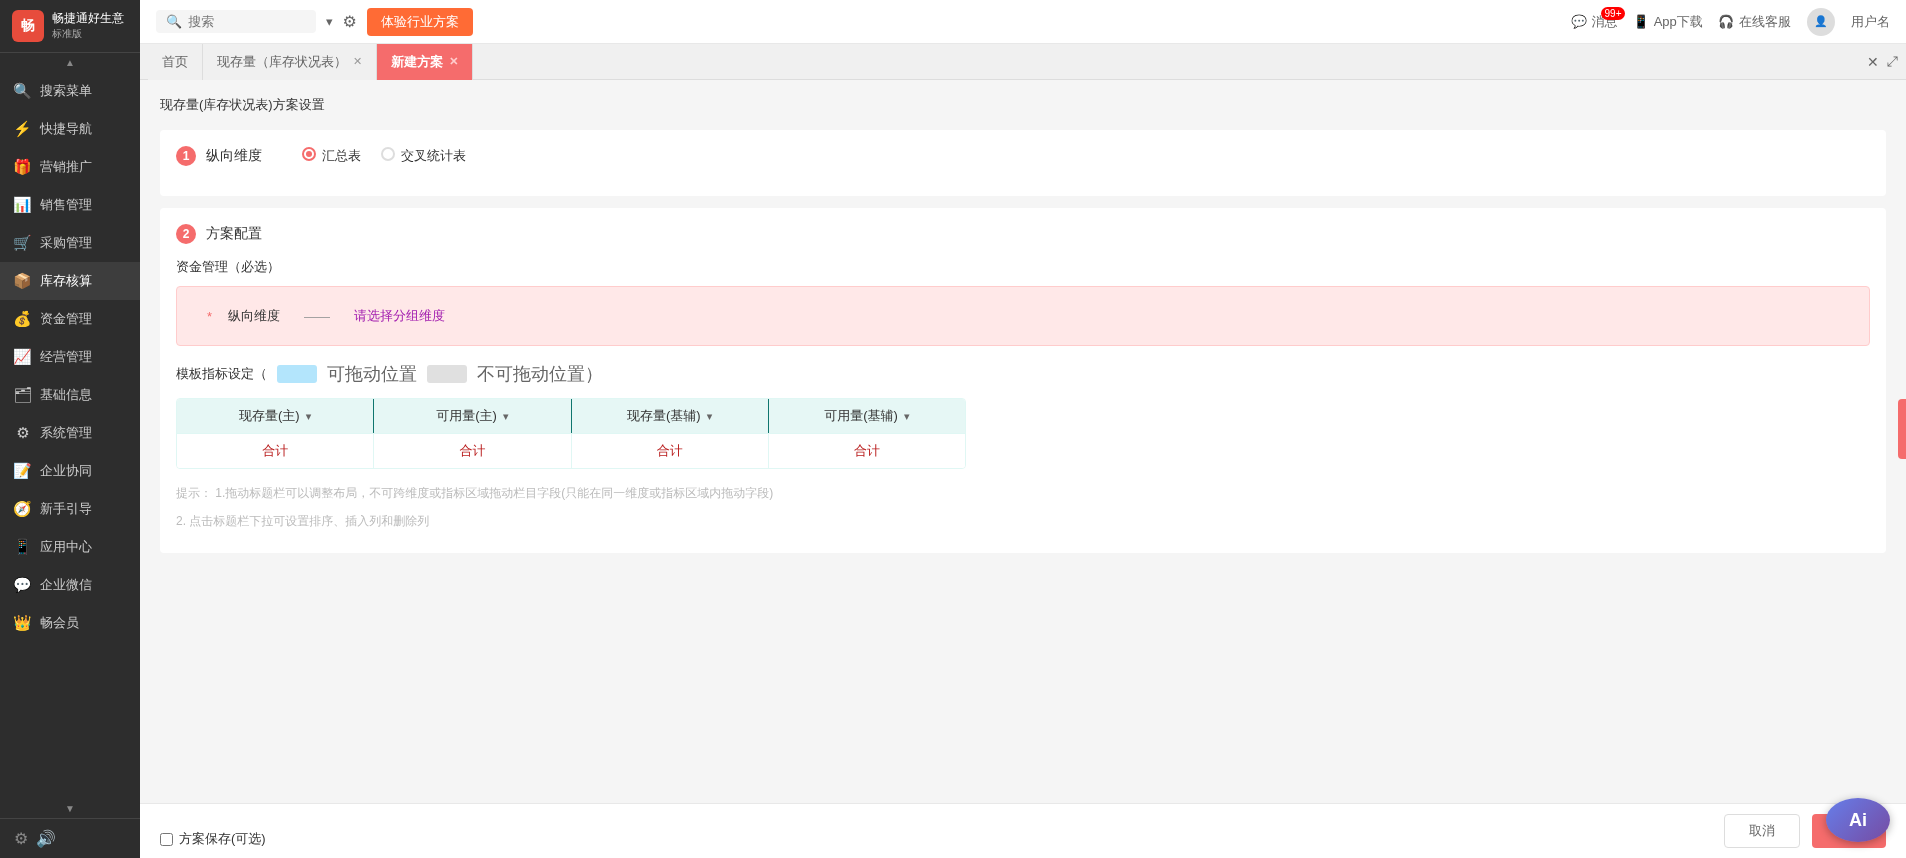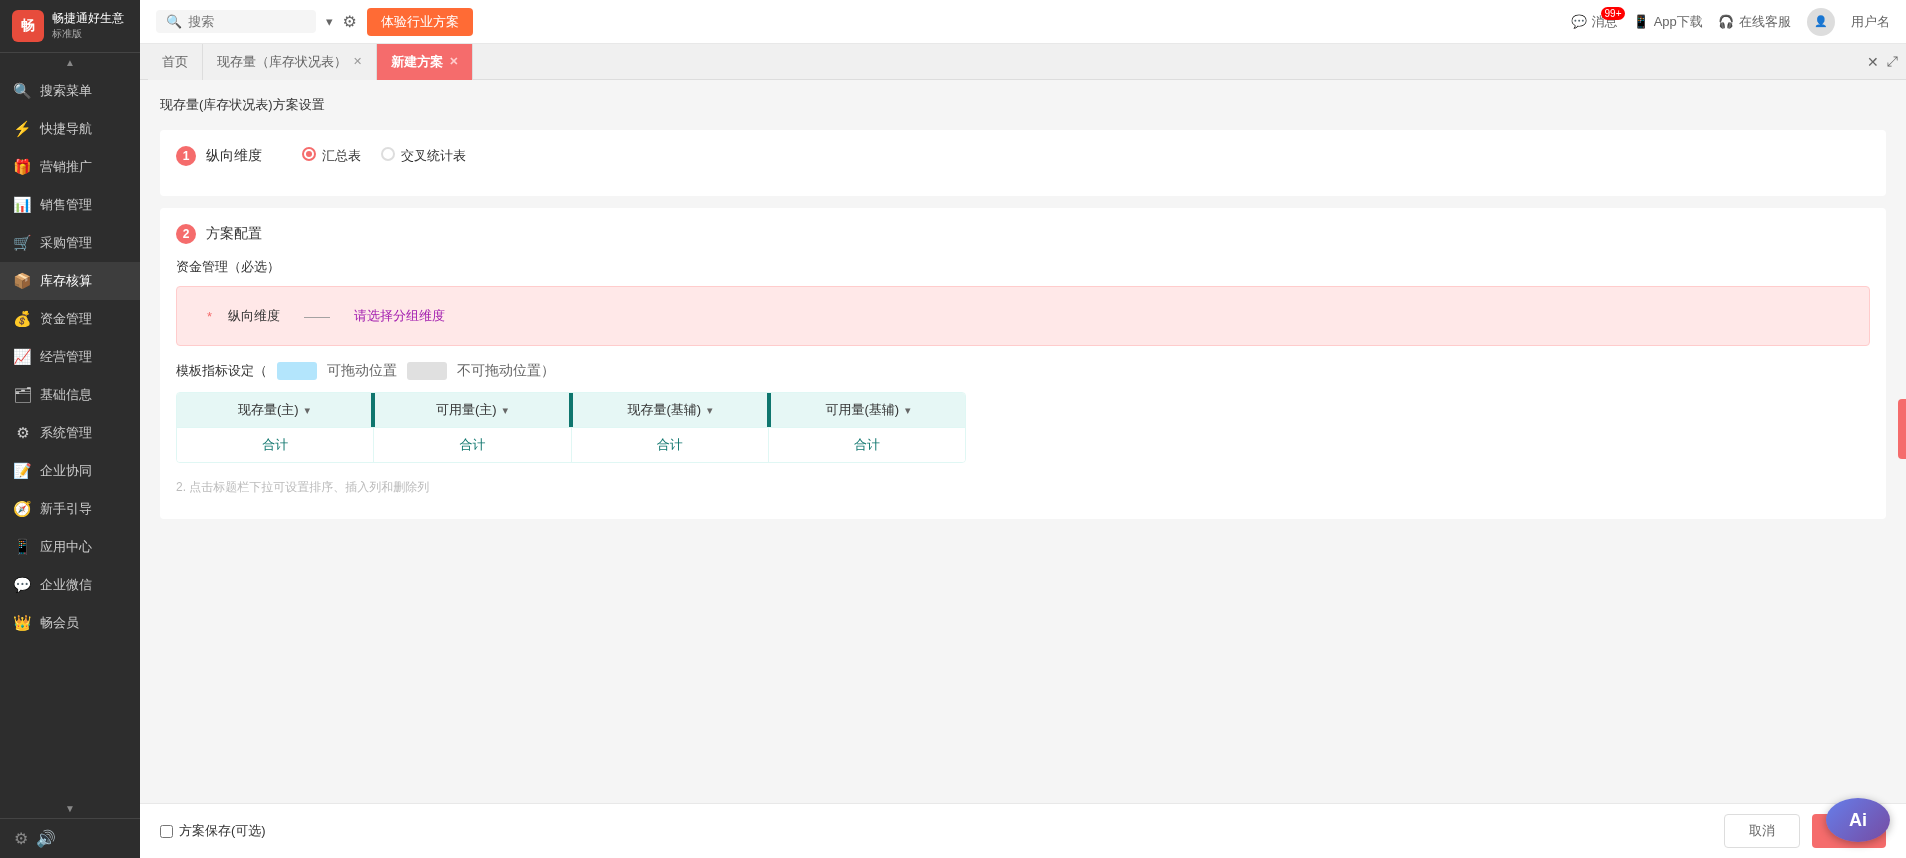--- a/index.html
+++ b/index.html
@@ -156,49 +156,49 @@
     .required-star { color: #f56c6c; font-size: 13px; }
     .dimension-dash { color: #999; margin: 0 8px; }
     .dimension-placeholder { color: #a21caf; font-size: 13px; }
 
     
     .template-indicators { display: flex; align-items: center; gap: 10px; margin-bottom: 12px; font-size: 13px; color: #333; }
     .indicator-box {
       width: 40px; height: 18px; background: #b3e5fc; border-radius: 3px; display: inline-block;
     }
     .indicator-box.disabled { background: #e0e0e0; }
-    .indicator-text { color: #666; font-size: 14px; }
+    .indicator-text { color: #666; font-size: 18px; }
 
     
     .stat-label { color: #26bfa5; font-size: 13px; margin-bottom: 8px; }
     .stat-table { border: 1px solid #e0f7f4; border-radius: 4px; overflow: hidden; width: 790px; }
     .stat-table-header { display: flex; background: #e6f7f5; }
     .stat-col-header {
       flex: 1; display: flex; align-items: center; justify-content: center;
       padding: 8px 12px; font-size: 13px; color: #333;
-      border-right: 4px solid #0f766e;
+      border-right: 1px solid #0f766e;
       gap: 6px;
     }
     .stat-col-header:last-child { border-right: none; }
     .stat-col-header .chevron { color: #666; font-size: 11px; cursor: pointer; }
     .stat-table-row { display: flex; background: #fff; border-top: 1px solid #e0f7f4; }
     .stat-cell {
-      flex: 1; text-align: center; padding: 8px 12px; font-size: 13px; color: #0f766e;
+      flex: 1; text-align: center; padding: 8px 12px; font-size: 13px; color: #b91c1c;
       border-right: 1px solid #e0f7f4;
     }
     .stat-cell:last-child { border-right: none; }
 
     
     .tips { font-size: 12px; color: #bbb; margin-top: 12px; line-height: 2; }
     .tips p { margin-bottom: 4px; }
 
     
     .footer-bar {
       background: #fff; border-top: 1px solid #e8e8e8;
-      padding: 10px 20px; display: flex; align-items: center; justify-content: space-between;
+      padding: 10px 20px; display: flex; align-items: flex-end; justify-content: space-between;
       flex-shrink: 0;
     }
     .save-option { display: flex; align-items: center; gap: 6px; font-size: 13px; color: #333; }
     .footer-btns { display: flex; gap: 12px; }
     .btn-cancel {
       border: 1px solid #ddd; background: #fff; color: #666;
       padding: 7px 24px; border-radius: 4px; cursor: pointer; font-size: 13px;
     }
     .btn-query {
       border: none; background: #f56c6c; color: #fff;
@@ -422,20 +422,21 @@
           </div>
           <div class="stat-table-row">
             <div class="stat-cell">合计</div>
             <div class="stat-cell">合计</div>
             <div class="stat-cell">合计</div>
             <div class="stat-cell">合计</div>
           </div>
         </div>
 
         <div class="tips">
+          <p>提示：   1.拖动标题栏可以调整布局，不可跨维度或指标区域拖动栏目字段(只能在同一维度或指标区域内拖动字段)</p>
           <p>2. 点击标题栏下拉可设置排序、插入列和删除列</p>
         </div>
       </div>
     </div>
   </div>
 
   <div class="footer-bar">
     <div class="save-option">
       <input type="checkbox" style="">
       <span>方案保存(可选)</span>

